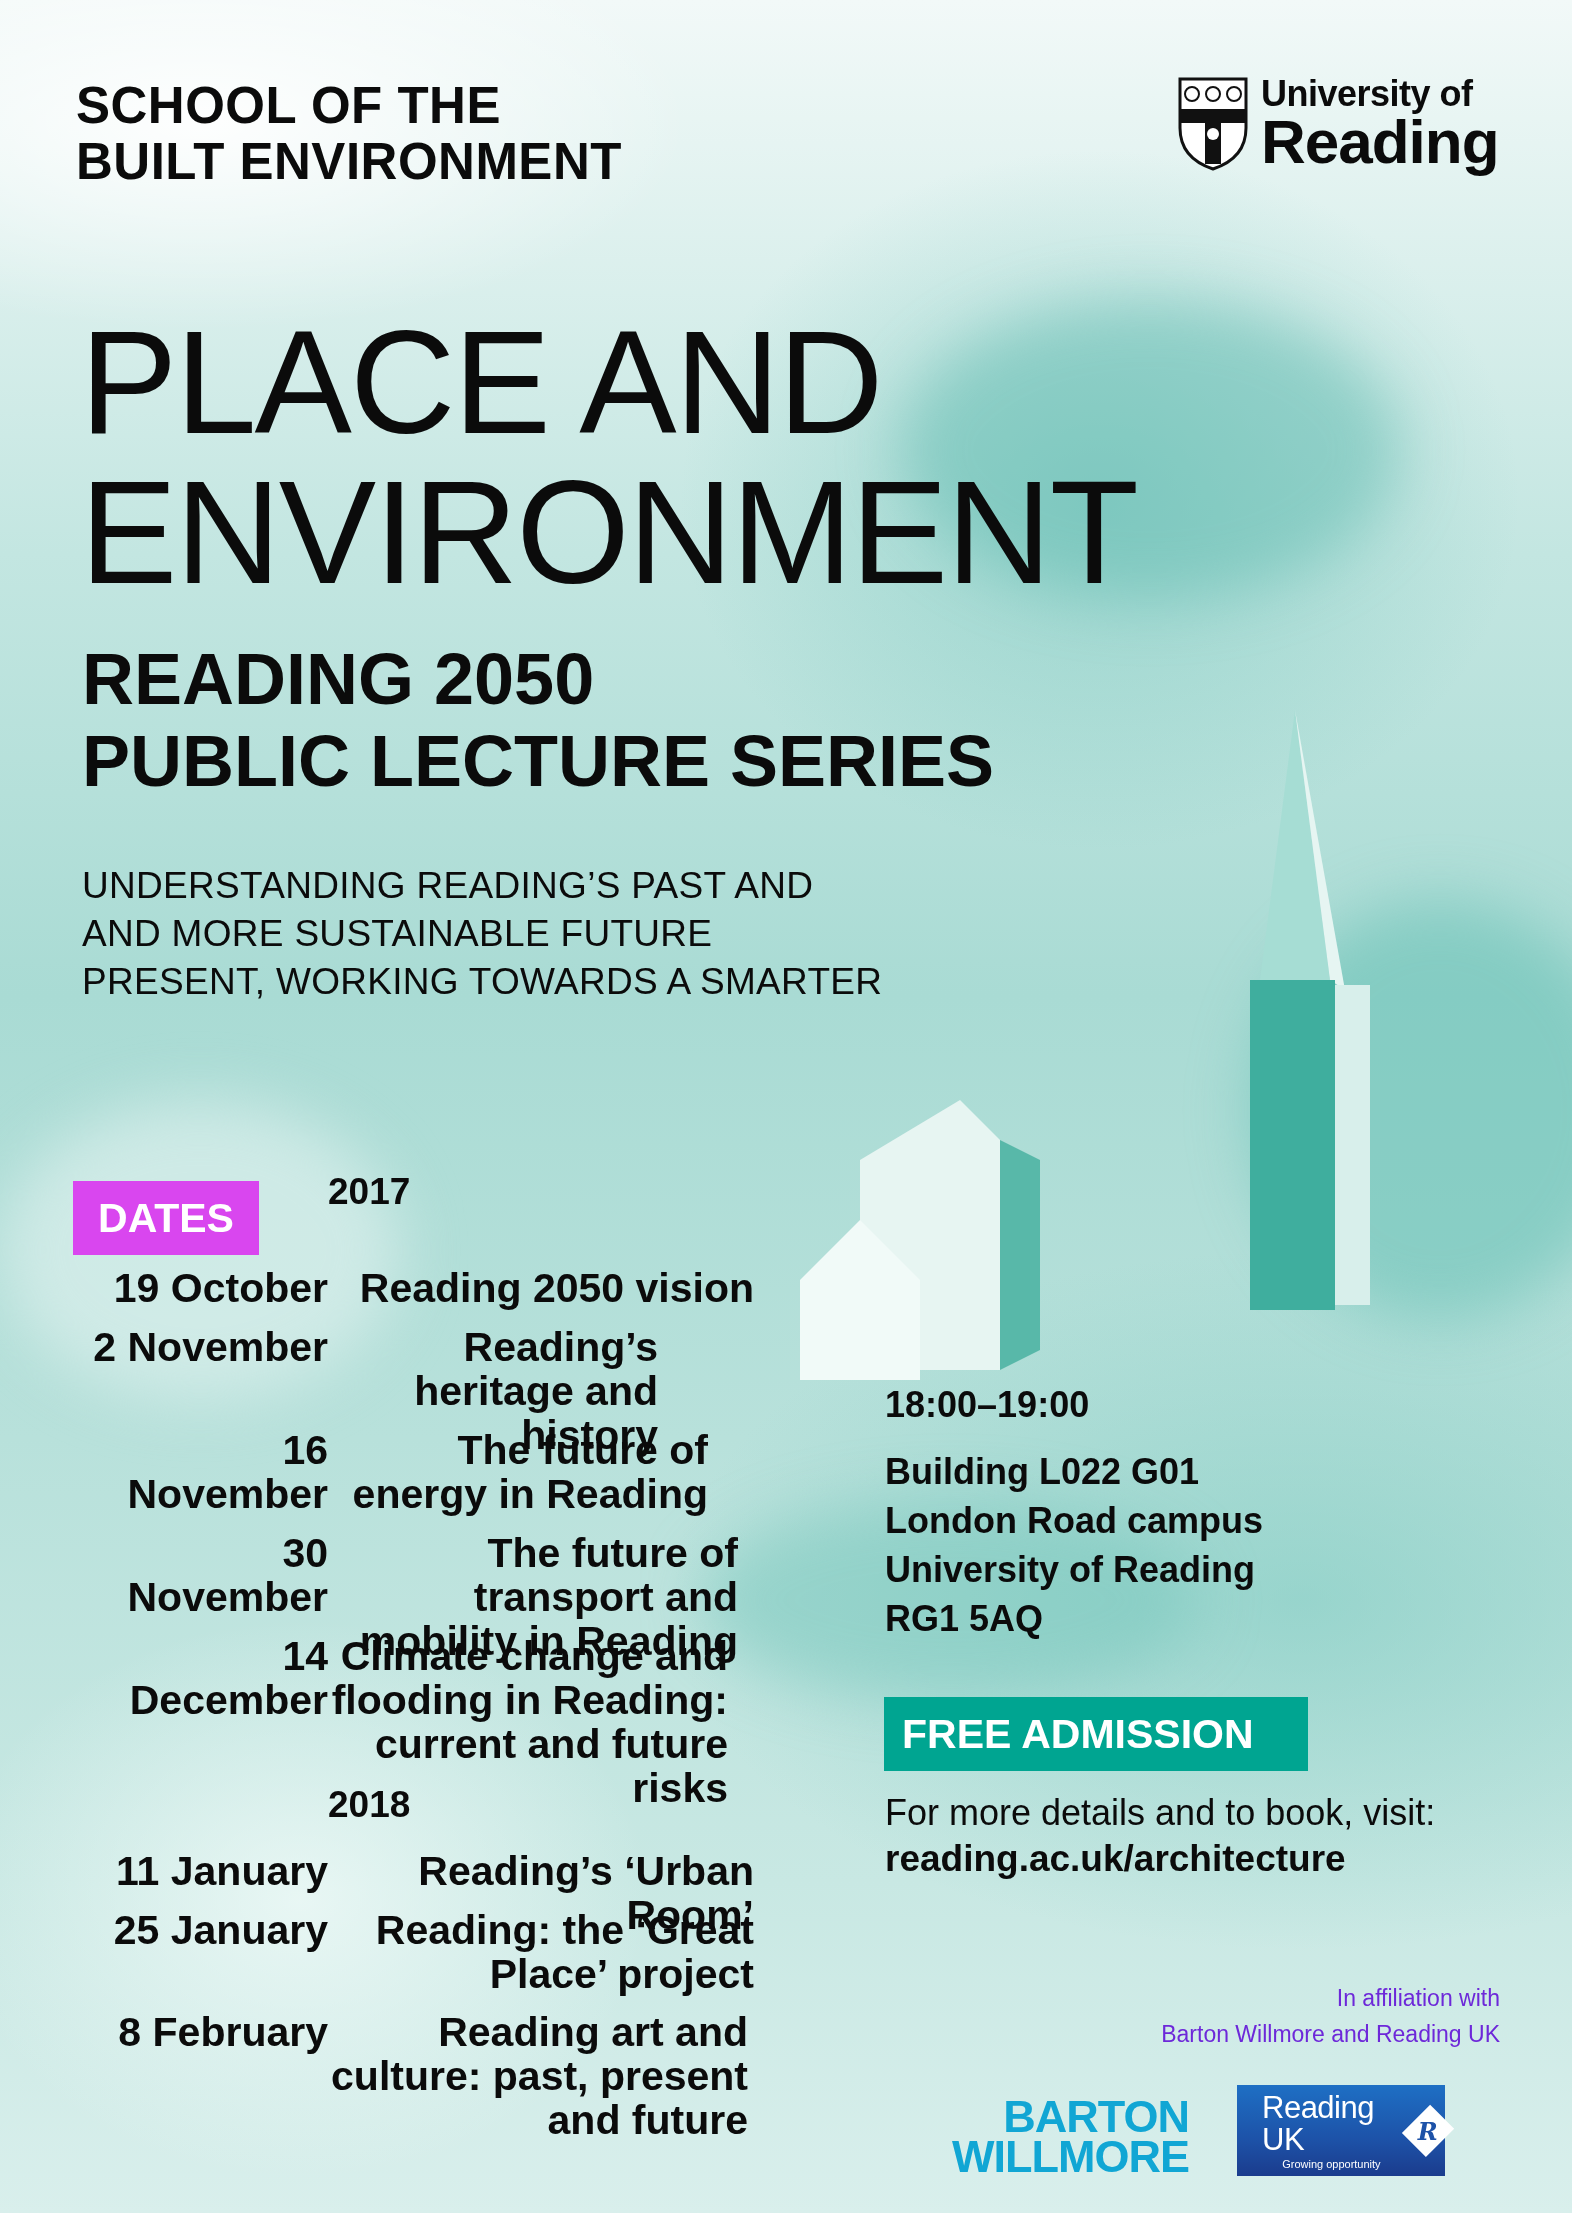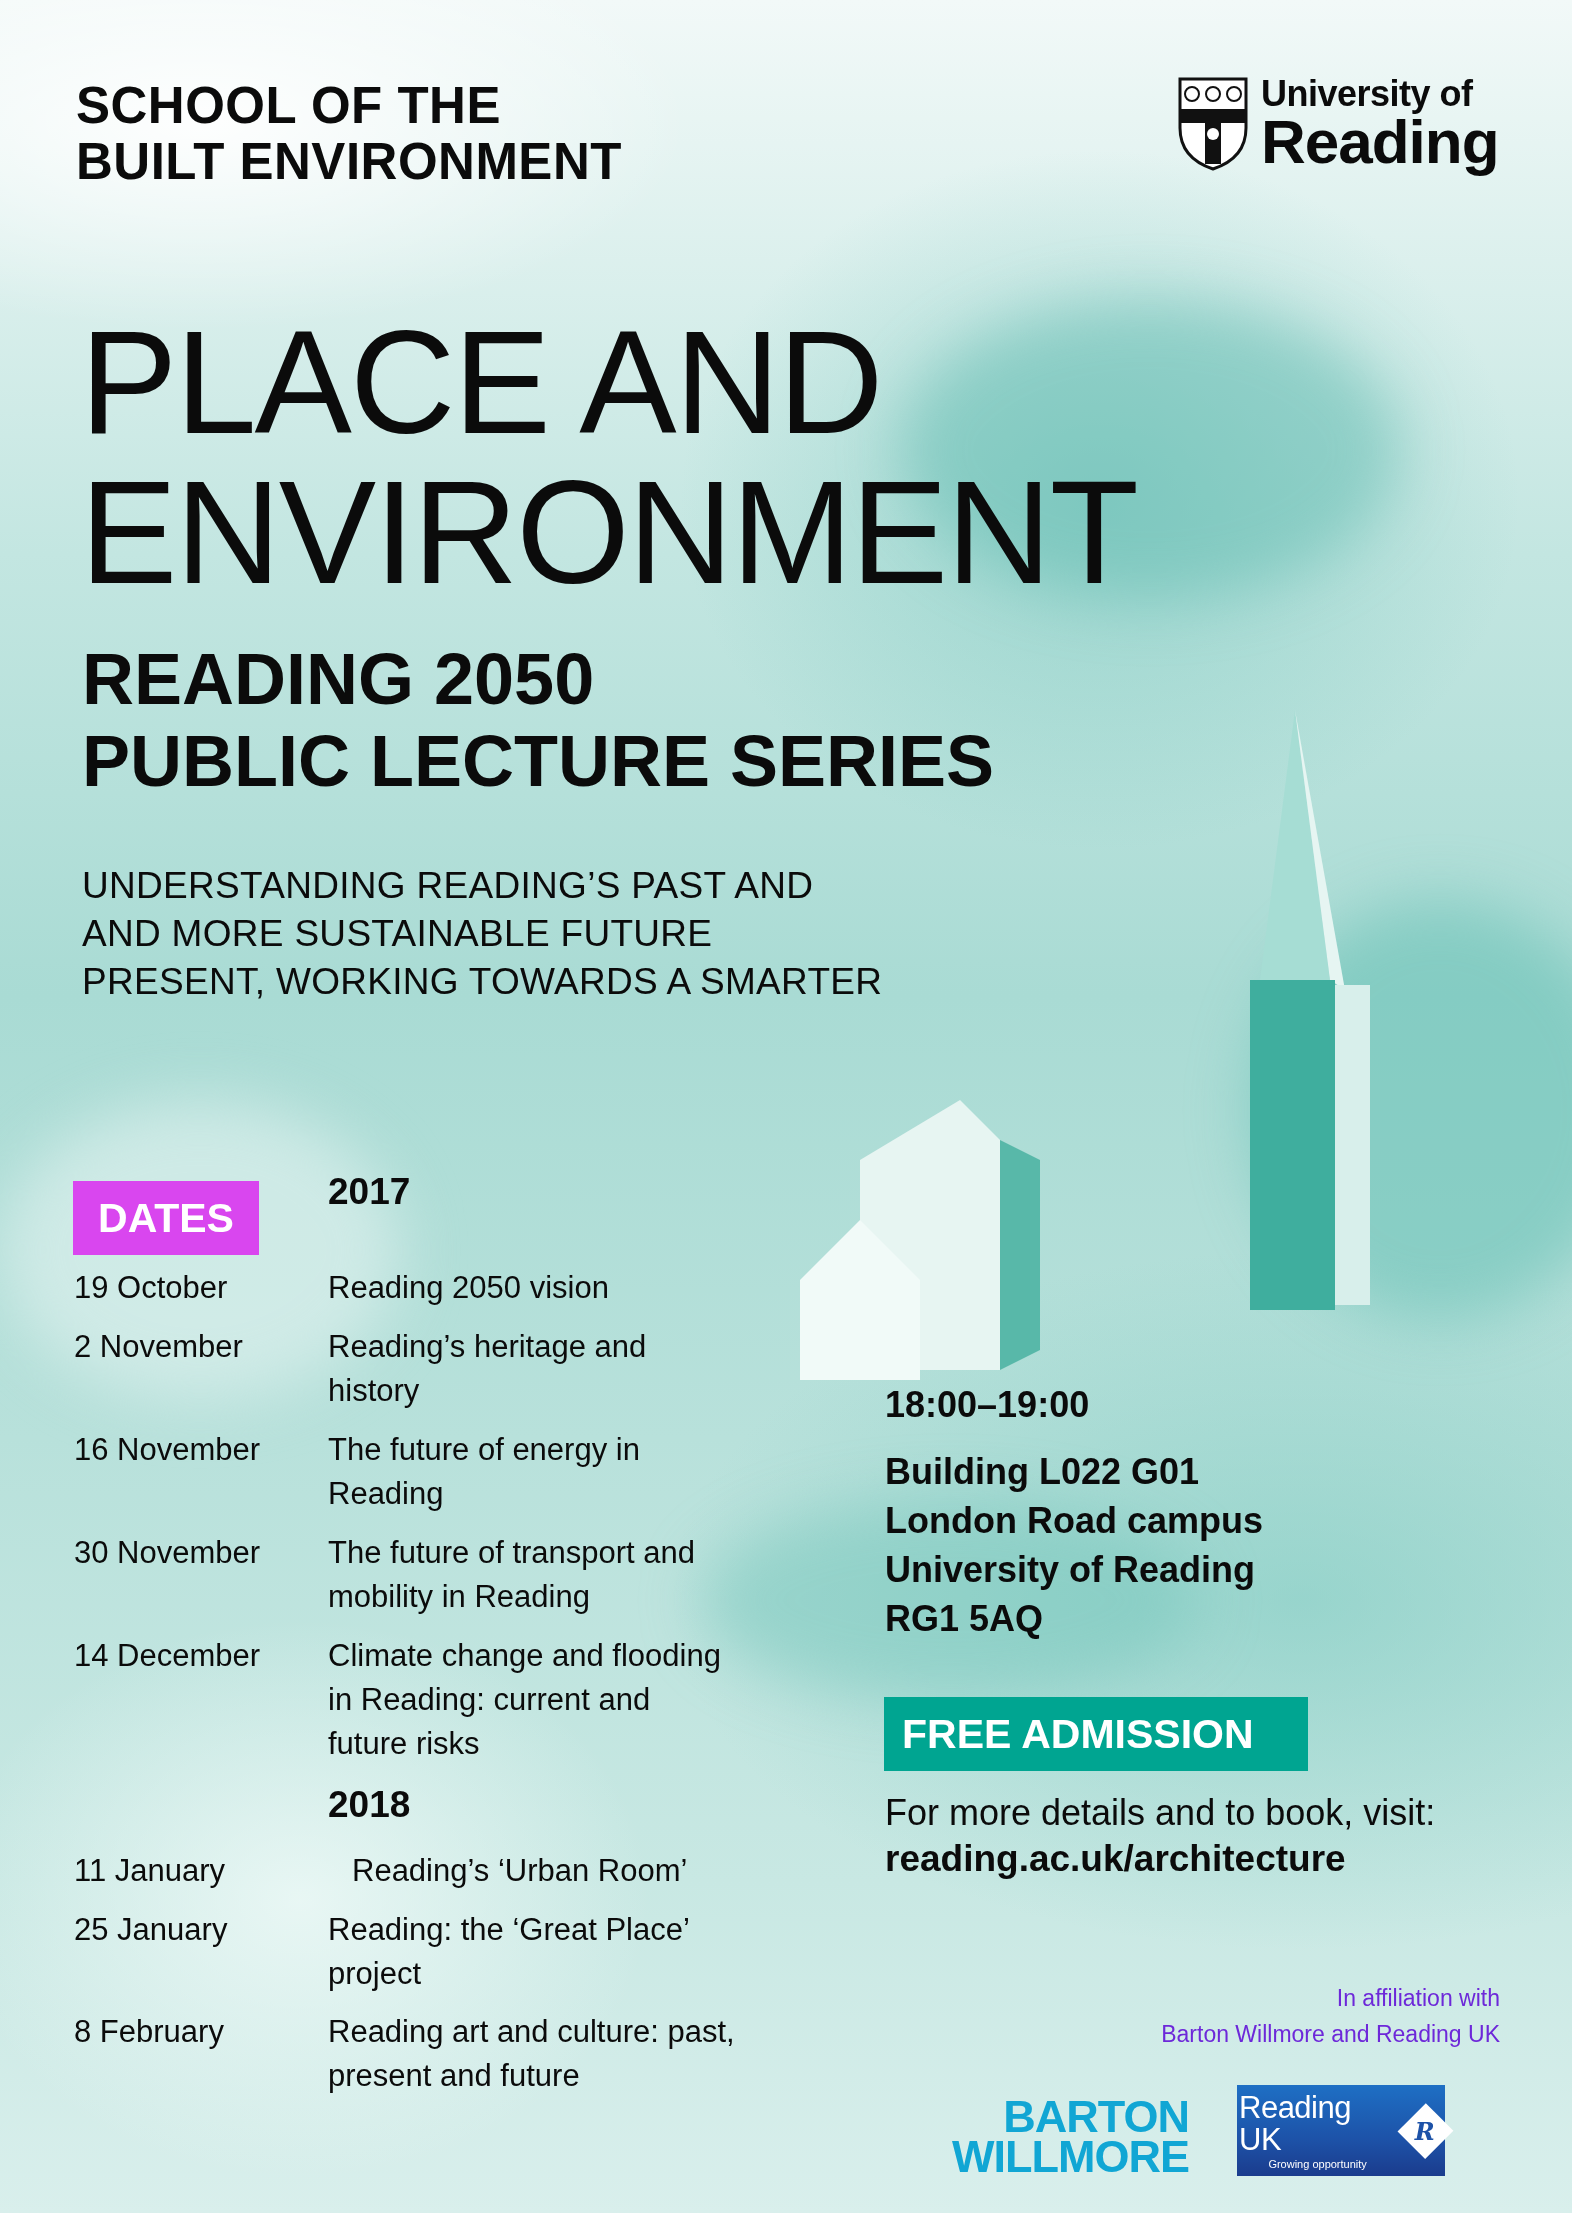--- a/index.html
+++ b/index.html
@@ -26,33 +26,33 @@
   .shield { width:72px; height:96px; }
   .logo-text .l1 { font-size:36px; font-weight:700; line-height:36px; letter-spacing:-0.5px;}
   .logo-text .l2 { font-size:62px; font-weight:700; line-height:60px; letter-spacing:-1px;}
 
   .title { position:absolute; left:80px; top:308px; font-weight:400; font-size:146px; line-height:150px; letter-spacing:-2px; }
   .subtitle { position:absolute; left:82px; top:638px; font-weight:700; font-size:72px; line-height:82px; }
   .tagline { position:absolute; left:82px; top:862px; font-size:37px; line-height:48px; letter-spacing:0.3px; }
 
   .dates-badge { position:absolute; left:73px; top:1181px; width:186px; height:74px; background:#d946ef; color:#fff; font-weight:700; font-size:41px; display:flex; align-items:center; justify-content:center; }
   .year { position:absolute; left:328px; font-weight:700; font-size:37px; }
-  .row { position:absolute; left:74px; width:680px; font-weight:400; font-size:31px; line-height:44px; display:flex; }
+  .row { position:absolute; left:74px; width:680px; font-weight:700; font-size:41px; line-height:44px; display:flex;text-align:right; }
   .row .d { width:254px; flex:none; }
   .row .t { flex:1; }
 
   .venue { position:absolute; left:885px; top:1380px; font-weight:700; font-size:36px; line-height:49px; }
   .venue .time { margin-bottom:18px; }
   .free { position:absolute; left:884px; top:1697px; width:424px; height:74px; background:#00a591; color:#fff; font-weight:700; font-size:41px; display:flex; align-items:center; padding-left:18px; box-sizing:border-box; }
   .more { position:absolute; left:885px; top:1788px; font-size:36px; line-height:50px; font-weight:400; }
   .url { position:absolute; left:885px; top:1838px; font-size:37px; font-weight:700; }
 
   .affil { position:absolute; right:72px; top:1980px; text-align:right; font-size:23px; line-height:36px; color:#6d28d9; }
   .barton { position:absolute; left:952px; top:2097px; color:#11a6d4; font-weight:900; font-size:45px; line-height:40px; text-align:right; letter-spacing:-1px; }
-  .reading-uk { position:absolute; left:1237px; top:2085px; width:208px; height:91px; background:linear-gradient(180deg,#1e6fc4 0%, #1d52a8 60%, #1b3c8d 100%); display:flex; align-items:center; padding-left:2px; box-sizing:border-box; color:#fff; }
+  .reading-uk { position:absolute; left:1237px; top:2085px; width:208px; height:91px; background:linear-gradient(180deg,#1e6fc4 0%, #1d52a8 60%, #1b3c8d 100%); display:flex; align-items:center; padding-left:25px; box-sizing:border-box; color:#fff; }
   .reading-uk .name { font-size:31px; line-height:32px; letter-spacing:-0.5px; }
   .reading-uk .tag { font-size:11px; text-align:center; margin-top:2px; }
   .diamond { width:40px; height:40px; background:#fff; transform:rotate(45deg); margin-left:10px; display:flex; align-items:center; justify-content:center; }
   .diamond span { transform:rotate(-45deg); color:#1d52a8; font-weight:700; font-style:italic; font-size:24px; font-family:"DejaVu Serif", serif; }
 </style>
 </head>
 <body>
 
 <div class="bg">
   <div class="blob" style="left:900px;top:300px;width:500px;height:300px;background:rgba(90,185,172,0.45);"></div>

